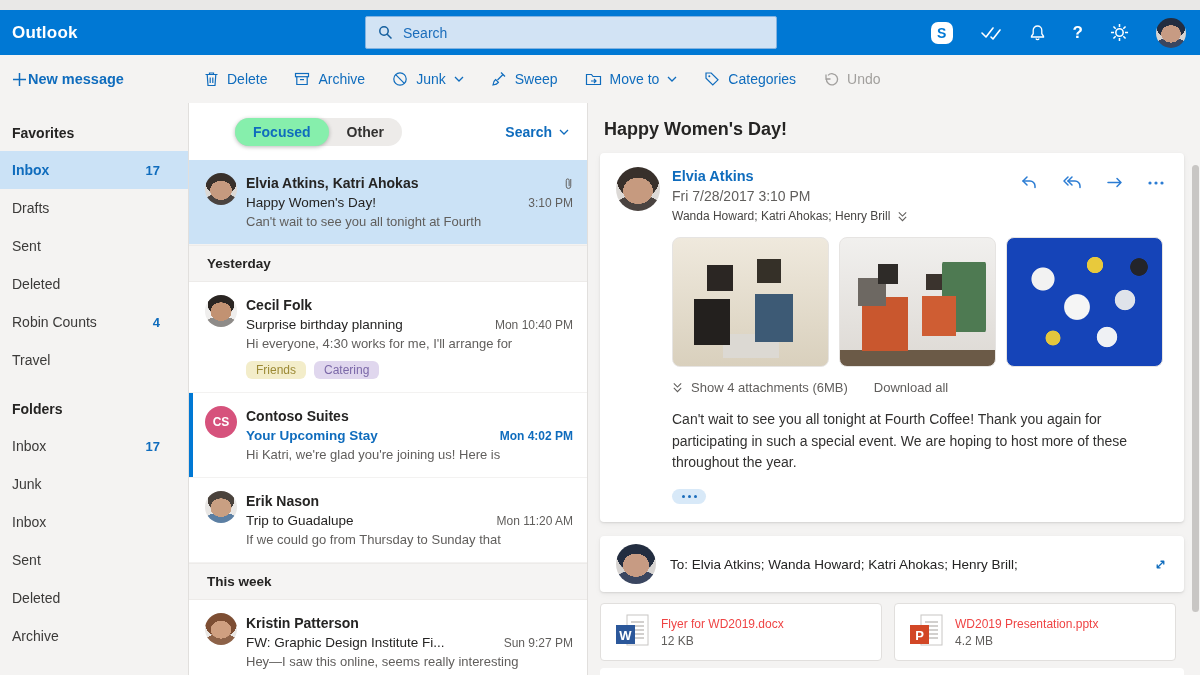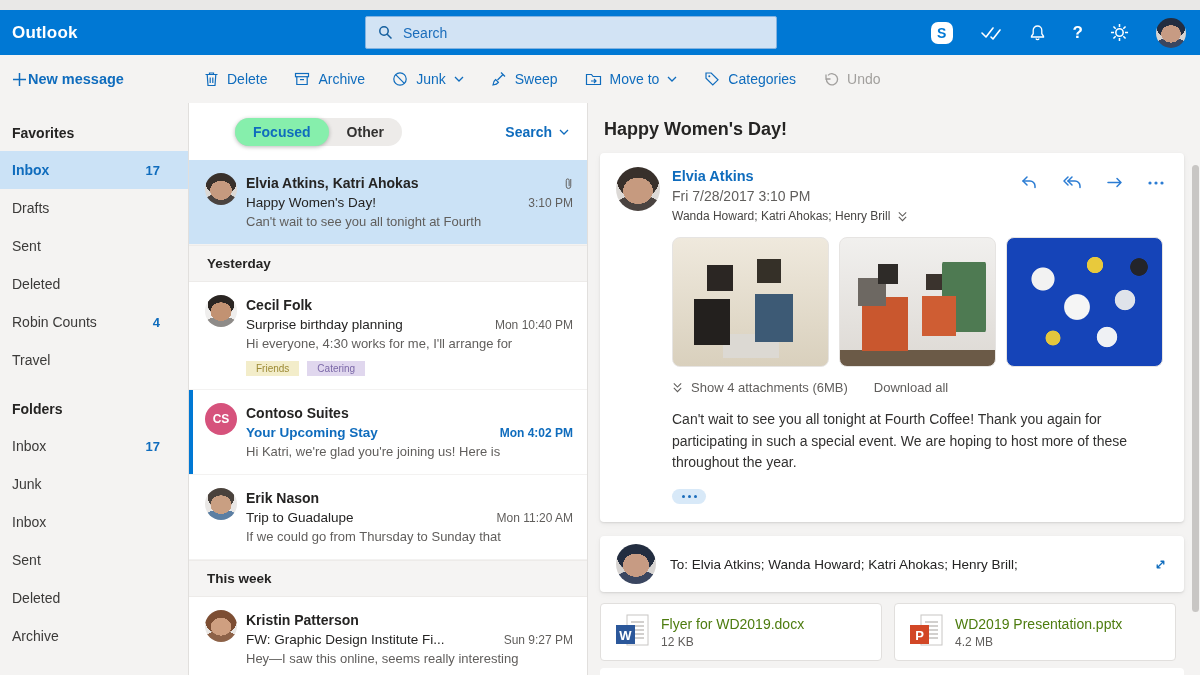--- a/index.html
+++ b/index.html
@@ -77,21 +77,21 @@
   .msg.unread { box-shadow:inset 4px 0 0 #0078d4; }
   .msg-content { flex:1; min-width:0; }
   .msg-line { display:flex; align-items:center; }
   .msg-sender { font-size:14px; font-weight:600; color:#252423; line-height:20px; white-space:nowrap; overflow:hidden; }
   .msg-subject { font-size:13.5px; color:#252423; line-height:19px; white-space:nowrap; overflow:hidden; flex:1; }
   .msg.unread .msg-subject { color:#0f6cbd; font-weight:700; }
   .msg-time { margin-left:12px; font-size:12px; color:#605e5c; flex:none; }
   .msg.unread .msg-time { color:#0f6cbd; font-weight:600; }
   .msg-preview { font-size:13px; color:#605e5c; line-height:19px; white-space:nowrap; overflow:hidden; }
   .tags { display:flex; gap:8px; margin-top:8px; }
-  .tag { font-size:10px; padding:2px 10px; border-radius:0; cursor:pointer; }
+  .tag { font-size:12px; padding:2px 10px; border-radius:6px; cursor:pointer; }
   .tag-friends { background:#f3edca; color:#9c8a35; }
   .tag-catering { background:#e0d7ee; color:#7b68a8; }
 
   
   .reading { flex:1; position:relative; padding:0 16px 0 12px; overflow:hidden; }
   .reading-title { font-size:18px; font-weight:700; margin:16px 4px 13px; }
   .card { background:#fff; border-radius:4px; box-shadow:0 1px 2px rgba(0,0,0,.1), 0 2px 6px rgba(0,0,0,.05); }
   .email-card { padding:14px 16px 16px; }
   .email-head { display:flex; gap:12px; align-items:flex-start; }
   .avatar-lg { width:44px; height:44px; }
@@ -134,21 +134,21 @@
   .more-pill { margin:15px 0 2px 56px; width:34px; height:15px; background:#d8e9f8; border-radius:8px; display:flex; align-items:center; justify-content:center; gap:3px; cursor:pointer; }
   .more-pill i { width:3px; height:3px; border-radius:50%; background:#1b6dbb; }
 
   .reply-card { margin-top:14px; display:flex; align-items:center; gap:14px; padding:8px 16px; height:56px; }
   .avatar-md { width:40px; height:40px; }
   .reply-to { font-size:13.5px; color:#252423; }
   .expand-btn { margin-left:auto; cursor:pointer; }
 
   .attach-cards { display:flex; gap:12px; margin-top:11px; }
   .file-card { background:#fff; border:1px solid #e1dfdd; border-radius:4px; display:flex; align-items:center; gap:12px; padding:9px 14px; width:282px; height:58px; cursor:pointer; }
-  .file-name { font-size:14px; color:#4d7c0f; white-space:nowrap; }
+  .file-name { font-size:12px; color:#ef4444; white-space:nowrap; }
   .file-size { font-size:12px; color:#605e5c; margin-top:3px; }
 
   .bottom-sliver { position:absolute; left:12px; right:16px; bottom:0; height:7px; background:#fff; border-radius:4px 4px 0 0; }
   .pane-scrollbar { position:absolute; right:1px; top:62px; width:7px; height:447px; background:#c8c6c4; border-radius:4px; cursor:pointer; }
 </style>
 </head>
 <body>
 
 <div class="top-strip"></div>
 

